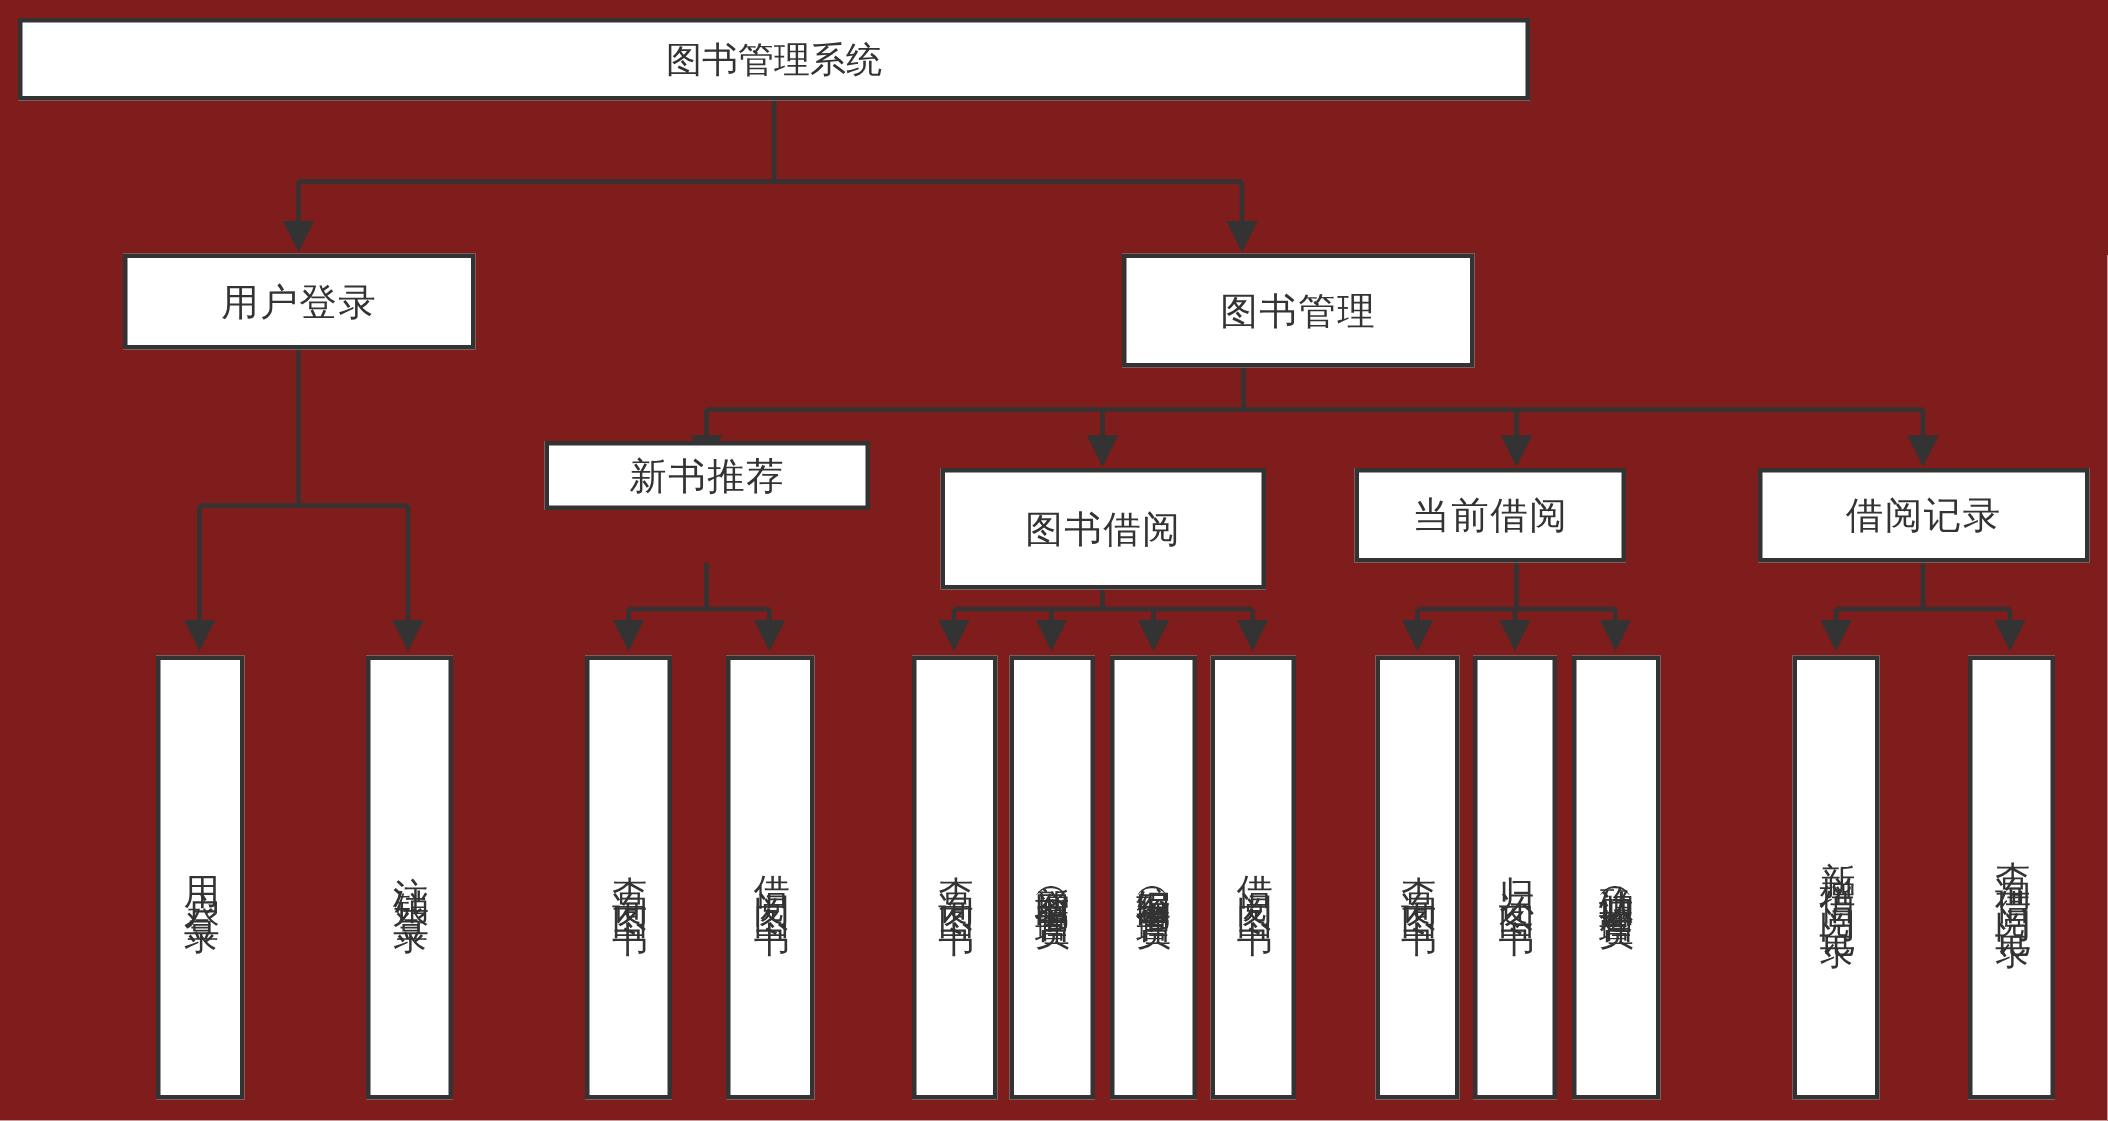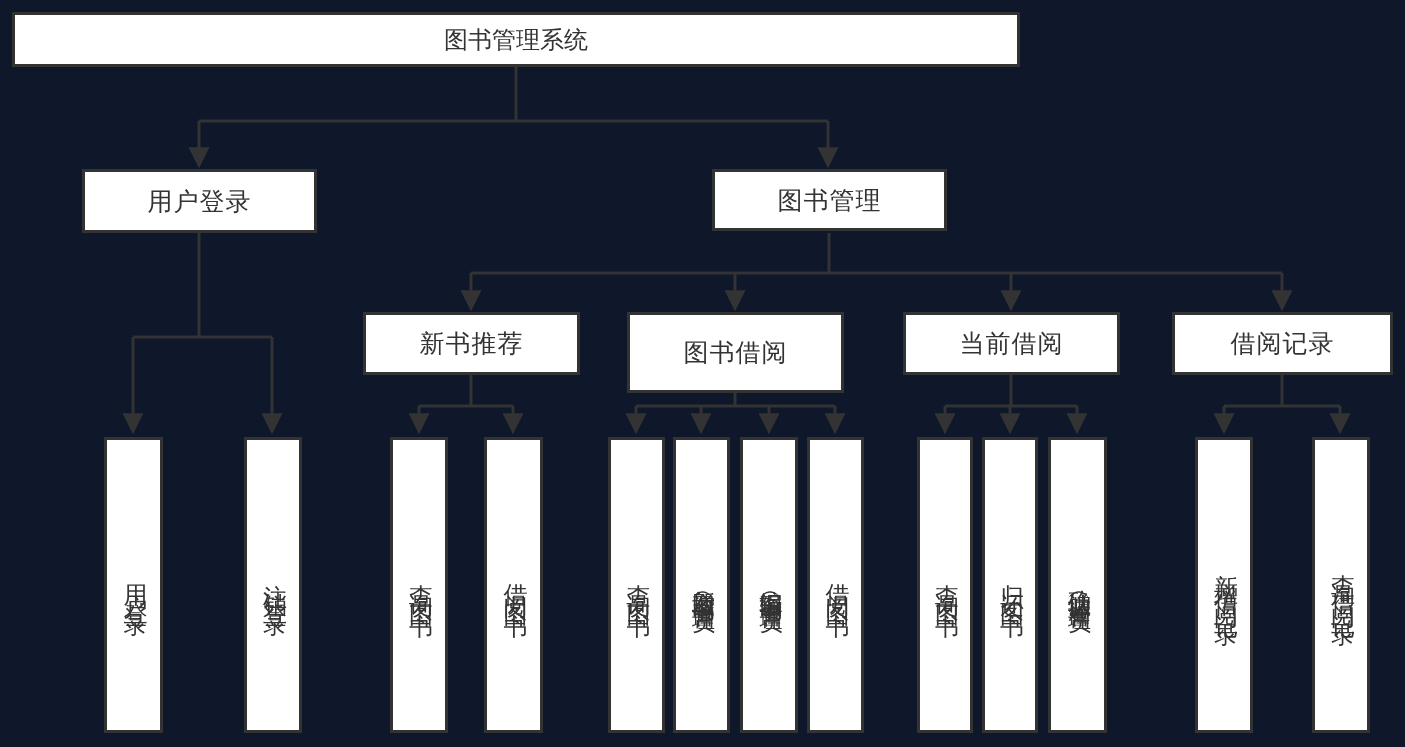--- a/index.html
+++ b/index.html
@@ -1,35 +1,35 @@
 <!DOCTYPE html>
 <html><head>
 <meta charset="utf-8">
 <style>
   html,body{margin:0;padding:0;background:#ffffff;}
   .stage{
-    position:relative;width:1405px;height:747px;background:#0f172a;overflow:hidden;
-    font-family:Liberation Mono, monospace;color:#333333;
+    position:relative;width:1405px;height:747px;background:#7f1d1d;overflow:hidden;
+    font-family:Liberation Sans, sans-serif;color:#333333;
   }
   .connectors{position:absolute;left:0;top:0;width:1405px;height:747px;z-index:1;}
   .box{
     position:absolute;box-sizing:border-box;background:#ffffff;border:3px solid #333333;
     display:flex;align-items:center;justify-content:center;z-index:2;
   }
   .hlabel{font-size:25px;letter-spacing:1px;white-space:nowrap;}
   .root-label{font-size:24px;}
   
   .n-root{left:12px;top:12px;width:1008px;height:55px;}
   
   .n-user{left:82px;top:169px;width:235px;height:64px;}
-  .n-mgmt{left:712px;top:169px;width:235px;height:62px;}
+  .n-mgmt{left:748px;top:169px;width:235px;height:76px;}
   
-  .n-nbr{left:363px;top:312px;width:217px;height:63px;}
+  .n-nbr{left:363px;top:294px;width:217px;height:46px;}
   .n-bb{left:627px;top:312px;width:217px;height:81px;}
-  .n-cb{left:903px;top:312px;width:217px;height:63px;}
+  .n-cb{left:903px;top:312px;width:181px;height:63px;}
   .n-br{left:1172px;top:312px;width:221px;height:63px;}
   
   .vleaf{top:437px;height:296px;}
   .vleaf span{
     display:block;writing-mode:vertical-rl;text-orientation:mixed;
     font-size:24px;line-height:1;letter-spacing:10px;
   }
   .vleaf.tight span{font-size:23px;letter-spacing:3px;}
   .l-1{left:104px;width:59px;}
   .l-2{left:244px;width:58px;}

